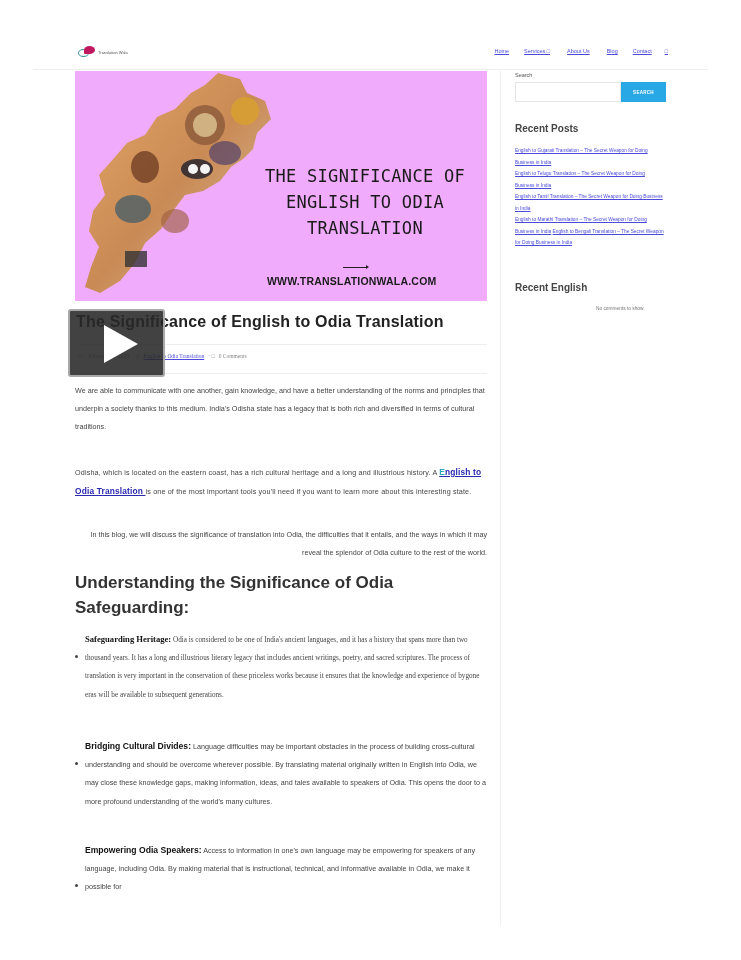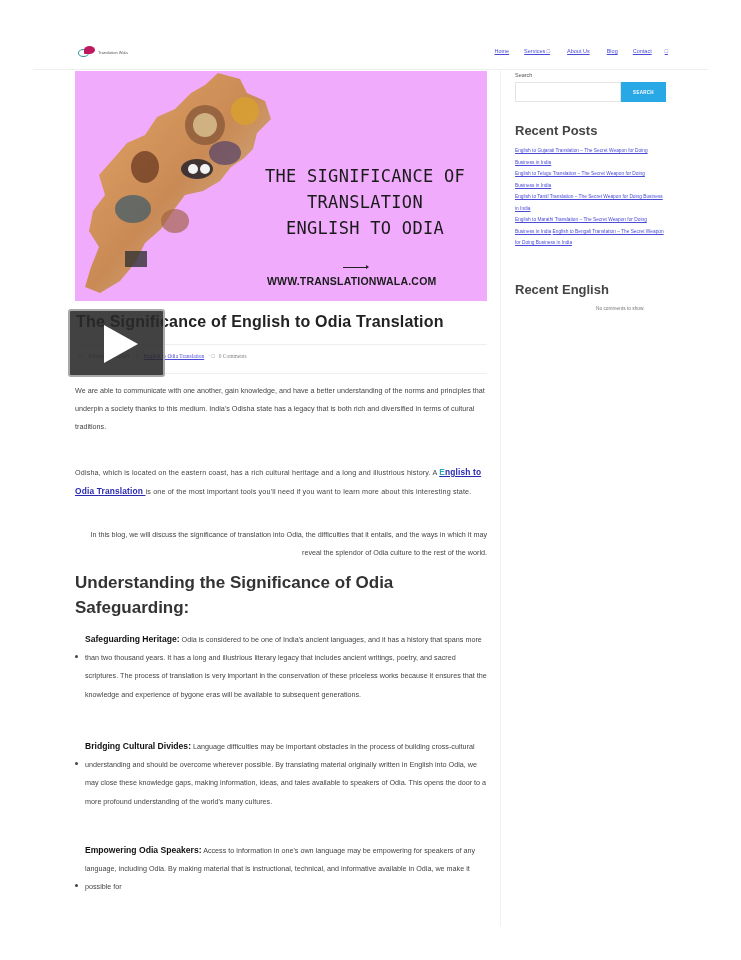--- a/index.html
+++ b/index.html
@@ -47,30 +47,30 @@
     .p2 a { color: #2a2ab0; font-weight: bold; font-size: 8.4px; text-decoration: underline; }
     .p2 a .first { color: #2aa6b8; }
     .p3 { top: 526px; line-height: 18px; text-align: right; }
 
     .h2 { position: absolute; left: 75px; top: 570px; width: 380px; font-family: "Liberation Sans", sans-serif; font-size: 17px; line-height: 25px; font-weight: bold; color: #333; }
 
     .list { position: absolute; left: 75px; width: 412px; }
     .li { position: absolute; left: 0; width: 412px; font-family: "Liberation Sans", sans-serif; font-size: 7.2px; line-height: 18.2px; color: #444; padding-left: 10px; }
     .li b { color: #111; font-size: 8.6px; }
     .bullet { position: absolute; left: 0; width: 3px; height: 3px; background: #444; border-radius: 50%; }
-    .li1 { top: 630px; }
+    .li1 { top: 630px; font-family: Liberation Serif, serif; }
     .li2 { top: 737px; }
     .li3 { top: 825px; }
 
     
     .sidebar-divider { position: absolute; left: 500px; top: 71px; width: 1px; height: 855px; background: #f0f0f0; }
     .search-label { position: absolute; left: 515px; top: 72px; font-size: 5.5px; color: #555; font-family: "Liberation Sans", sans-serif; }
     .search-input { position: absolute; left: 515px; top: 82px; width: 106px; height: 20px; border: 1px solid #e4e4e4; background: #fff; }
     .search-btn { position: absolute; left: 621px; top: 82px; width: 45px; height: 20px; background: #29a8e6; color: #fff; font-size: 4.5px; font-weight: bold; display: flex; align-items: center; justify-content: center; letter-spacing: 0.3px; font-family: "Liberation Sans", sans-serif; }
-    .widget-title { position: absolute; left: 515px; font-family: "Liberation Sans", sans-serif; font-size: 13px; font-weight: bold; color: #444; }
+    .widget-title { position: absolute; left: 515px; font-family: "Liberation Sans", sans-serif; font-size: 10px; font-weight: bold; color: #444; }
     .wt-posts { top: 123px; }
     .wt-comments { top: 282px; }
     .recent-posts { position: absolute; left: 515px; top: 145px; width: 150px; font-family: "Liberation Sans", sans-serif; font-size: 4.8px; line-height: 11.5px; }
     .recent-posts a { color: #4a4ad8; text-decoration: underline; }
     .no-comments { position: absolute; left: 596px; top: 306px; font-size: 4.8px; color: #777; font-family: "Liberation Sans", sans-serif; }
   </style>
 </head>
 <body>
 
 <div class="header">
@@ -108,22 +108,22 @@
     <ellipse cx="58" cy="138" rx="18" ry="14" fill="#3a5a6a" opacity="0.7"></ellipse>
     <ellipse cx="122" cy="98" rx="16" ry="10" fill="#1e1e2a" opacity="0.8"></ellipse>
     <circle cx="118" cy="98" r="5" fill="#f4f4f4"></circle>
     <circle cx="130" cy="98" r="5" fill="#f4f4f4"></circle>
     <ellipse cx="150" cy="82" rx="16" ry="12" fill="#4a3a6a" opacity="0.65"></ellipse>
     <ellipse cx="100" cy="150" rx="14" ry="12" fill="#a06040" opacity="0.65"></ellipse>
     <rect x="50" y="180" width="22" height="16" fill="#333" opacity="0.8"></rect>
   </svg>
   <div class="hero-title">
     <div>THE SIGNIFICANCE OF</div>
+    <div>ENGLISH TO ODIA</div>
     <div>TRANSLATION</div>
-    <div>ENGLISH TO ODIA</div>
   </div>
   <div class="hero-arrow"></div>
   <div class="hero-url">WWW.TRANSLATIONWALA.COM</div>
 </div>
 
 <h1 class="post-title">The Significance of English to Odia Translation</h1>
 <div class="title-line"></div>
 <div class="meta">
   <span>□ ·</span>
   <span>February 28, 2023</span>

